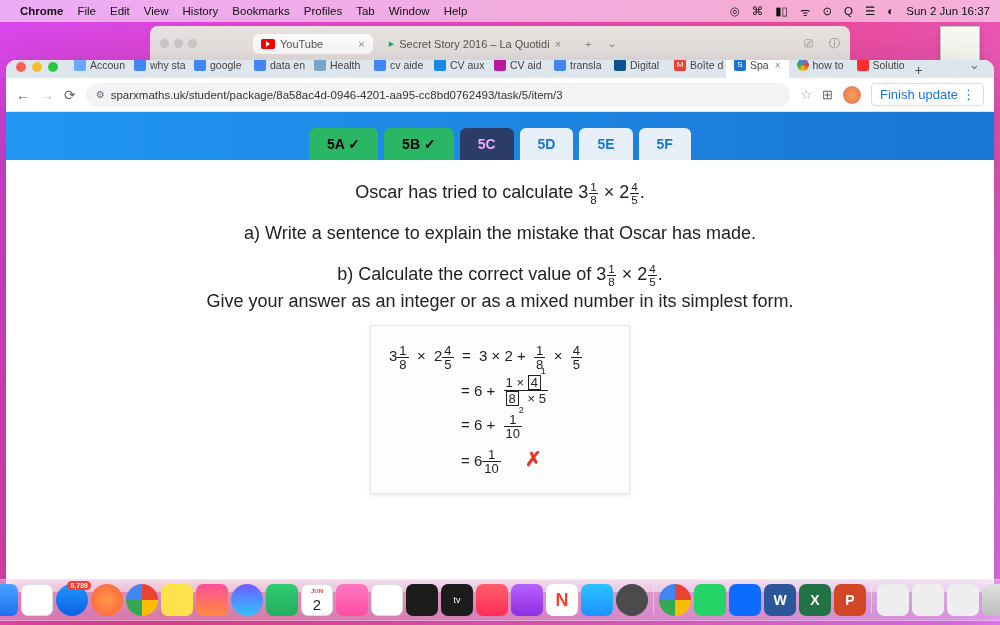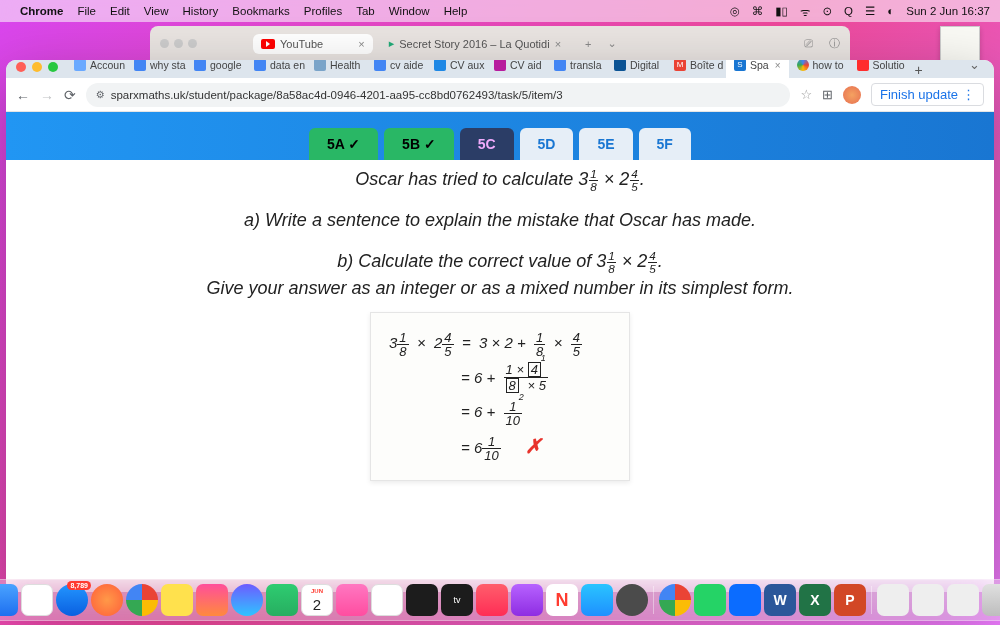--- a/index.html
+++ b/index.html
@@ -52,21 +52,21 @@
 
 .content { height: 480px; overflow: hidden; background: #fff; }
 .sparx-header { height: 10px; background: linear-gradient(90deg,#2196f3,#1976d2);  }
 .sparx-tabs { background: linear-gradient(90deg,#2196f3,#1976d2); padding: 6px 0 0; display: flex; justify-content: center; gap: 6px; }
 .stab { padding: 8px 18px; border-radius: 6px 6px 0 0; font-size: 14px; font-weight: 700; color: #1976d2; background: #e6eef7; cursor: pointer; }
 .stab.green { background: #29b765; color: #000000; }
 .stab.green::after { content: " ✓"; }
 .stab.active { background: #2b3d66; color: #f0abfc; }
 .stab.summary { color: #1976d2; }
 
-.problem { padding: 6px 40px; text-align: center; color: #222; font-size: 18px; line-height: 1.5; font-style: italic; }
+.problem { padding: 19px 40px; text-align: center; color: #222; font-size: 18px; line-height: 1.5; }
 .problem .frac { display: inline-block; vertical-align: middle; font-size: 0.65em; text-align: center; line-height: 1; margin: 0 1px; }
 .problem .frac .n { display: block; border-bottom: 1.2px solid currentColor; padding: 0 1px; }
 .problem .frac .d { display: block; padding: 0 1px; }
 .mixed { white-space: nowrap; }
 
 .workpaper { width: 260px; margin: 10px auto 0; background: #fdfdfb; border: 1px solid #e5e5e5; padding: 14px 18px; font-family: 'Comic Sans MS', cursive; font-size: 15px; color: #222; text-align: left; box-shadow: 0 2px 5px rgba(0,0,0,0.08); }
 .workpaper .line { margin: 4px 0; white-space: nowrap; }
 .workpaper .wf { display: inline-block; vertical-align: middle; text-align: center; font-size: 13px; line-height: 1; }
 .workpaper .wf .wn { display: block; border-bottom: 1.5px solid #222; padding: 0 2px; }
 .workpaper .wf .wd { display: block; padding: 0 2px; }

